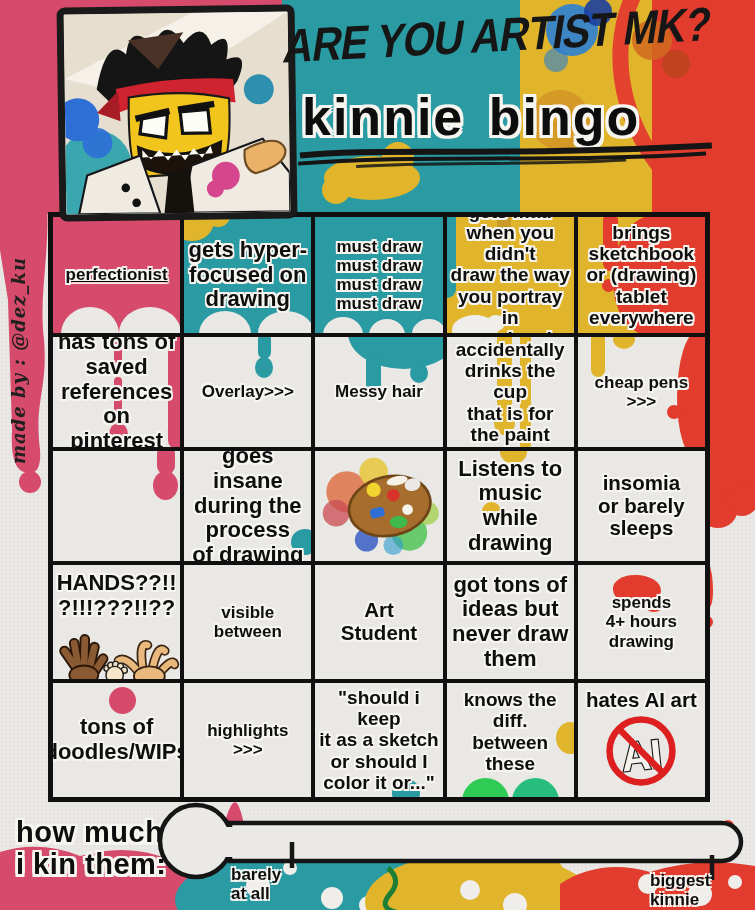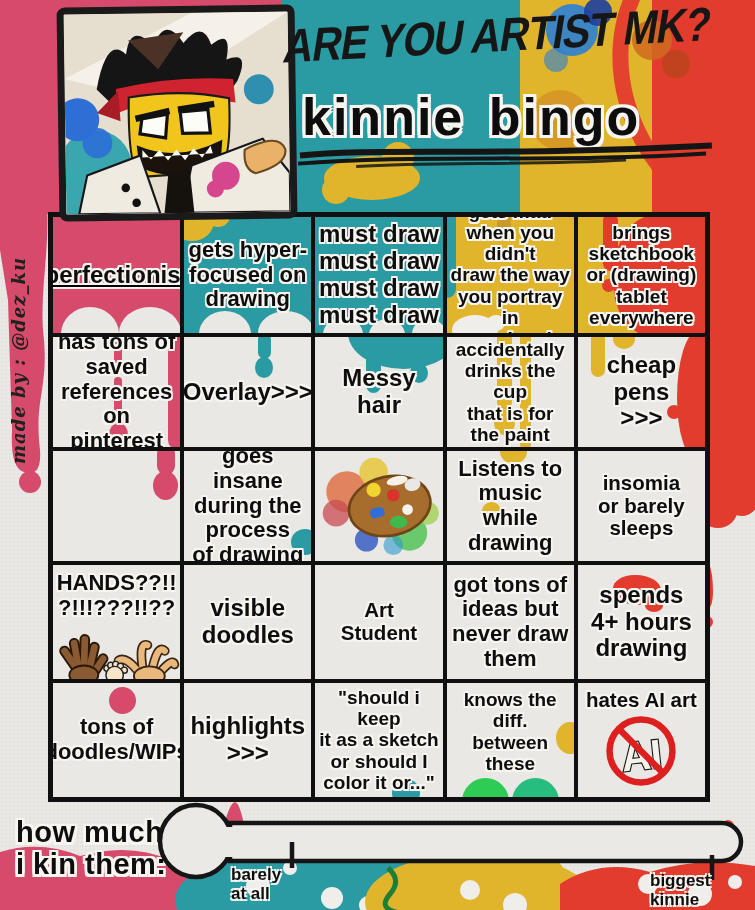--- a/index.html
+++ b/index.html
@@ -54,21 +54,21 @@
     position:relative;overflow:hidden;background:var(--paper);
     border:2px solid #101010;
     display:flex;flex-direction:column;align-items:center;justify-content:center;
     text-align:center;padding:2px;
   }
   .ct{
     position:relative;z-index:2;white-space:pre-line;color:#0e0e0e;
     font-weight:bold;line-height:1.12;
     text-shadow:-1.6px -1.6px 0 var(--wt),1.6px -1.6px 0 var(--wt),-1.6px 1.6px 0 var(--wt),1.6px 1.6px 0 var(--wt),0 -1.6px 0 var(--wt),0 1.6px 0 var(--wt),-1.6px 0 0 var(--wt),1.6px 0 0 var(--wt);
   }
-  .f15 .ct{font-size:19px;} .f16 .ct{font-size:22px;} .f18 .ct{font-size:24px;} .f20 .ct{font-size:20.5px;}
+  .f15 .ct{font-size:19px;} .f16 .ct{font-size:22px;} .f18 .ct{font-size:17px;} .f20 .ct{font-size:20.5px;}
   .bg-pink{background:var(--pink);text-decoration:underline;} .bg-teal{background:var(--teal);} .bg-gold{background:var(--gold);}
   .dec{position:absolute;pointer-events:none;z-index:1;}
   .dot{border-radius:50%;} .cap{border-radius:999px;}
   .top-align{justify-content:flex-start;padding-top:6px;}
   .gc-row{position:relative;z-index:2;display:flex;gap:3px;margin-top:4px;}
   .gc{width:47px;height:47px;border-radius:50%;}
   
   .slider-svg{left:150px;top:795px;z-index:3;}
   .kin-label{
     position:absolute;left:8px;top:816px;z-index:3;white-space:pre-line;
@@ -353,21 +353,21 @@
             <circle cx="60" cy="45" r="3.2"></circle>
             <circle cx="65" cy="44" r="3.2"></circle>
             <circle cx="70" cy="46" r="3.2"></circle>
             <circle cx="74" cy="50" r="3.2"></circle>
           <circle cx="64" cy="55" r="9"></circle>
         </g>
       </svg>
     </div>
     <div class="cell f18">
       <span class="ct">visible
-doodles</span>
+between</span>
     </div>
     <div class="cell f20">
       <span class="ct">Art
 Student</span>
     </div>
     <div class="cell f16">
       <span class="ct">got tons of
 ideas but
 never draw
 them</span>

